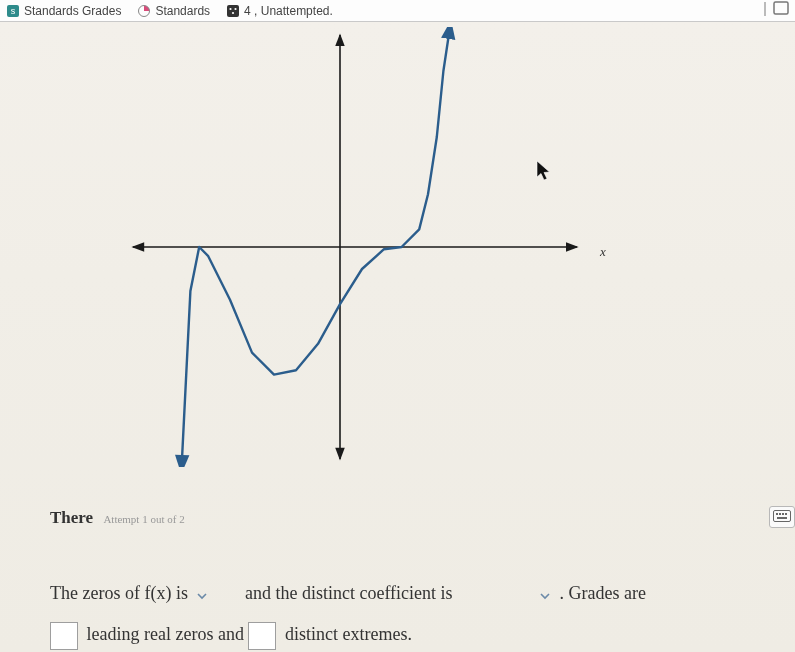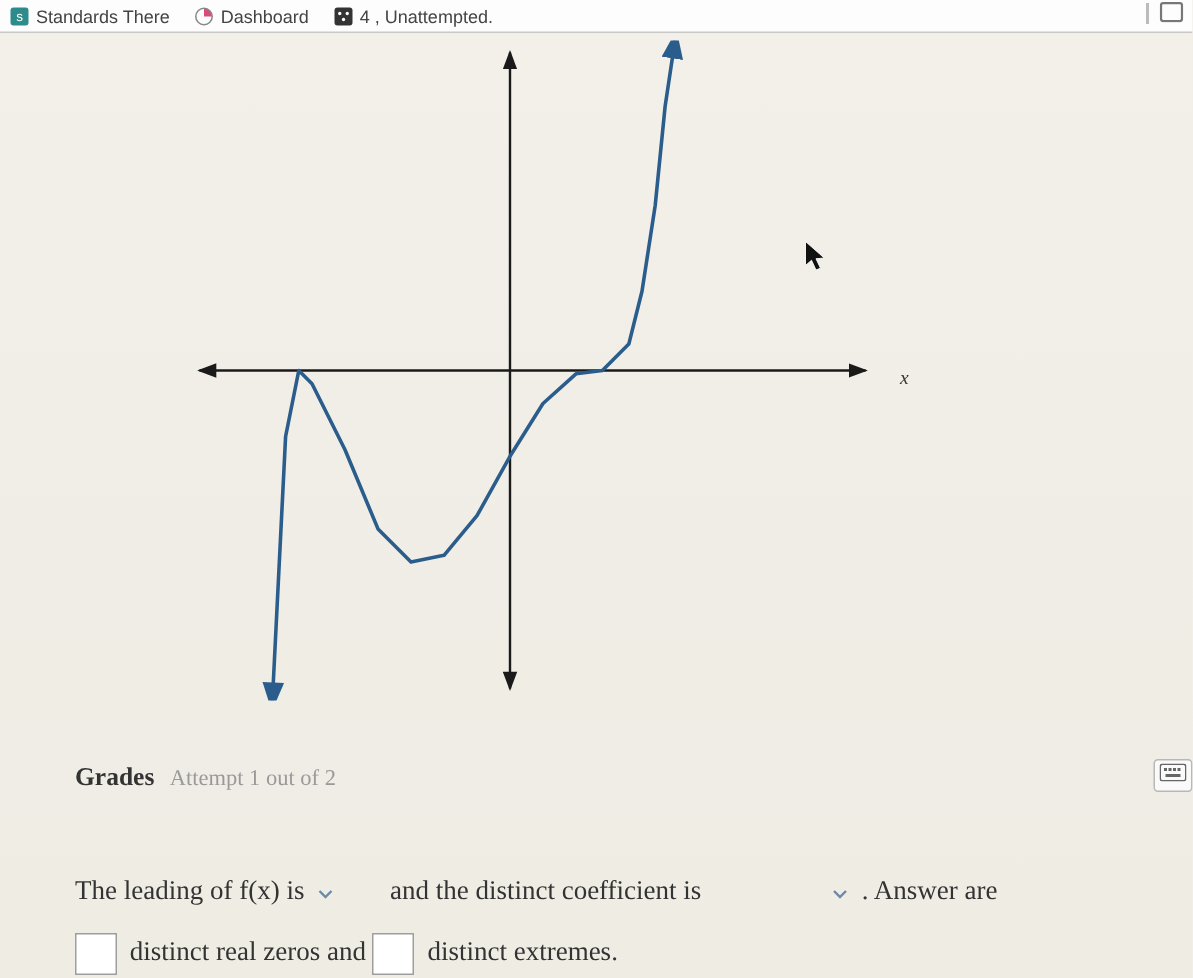--- a/index.html
+++ b/index.html
@@ -74,21 +74,21 @@
       left: 50px;
       top: 486px;
       right: 10px;
     }
     .answer-header {
       font-size: 17px;
       color: #444;
       font-family: Georgia, 'Times New Roman', serif;
     }
     .answer-header b { color: #333; font-weight: bold; }
-    .attempt { color: #999; font-size: 15px; margin-left: 6px;}
+    .attempt { color: #999; font-size: 11px; margin-left: 6px;}
     .question {
       margin-top: 46px;
       font-family: Georgia, 'Times New Roman', serif;
       font-size: 18px;
       color: #333;
       line-height: 2.2;
     }
     .dropdown {
       display: inline-block;
       min-width: 48px;
@@ -127,30 +127,30 @@
 <body>
 
 <div class="toolbar">
   <div class="tb-item">
     <span class="tb-icon">
       <svg width="14" height="14" viewBox="0 0 14 14">
           <rect x="1" y="1" width="12" height="12" rx="2" fill="#2e8b8b"></rect>
           <text x="7" y="10" font-size="9" text-anchor="middle" fill="#fff" font-family="Arial">s</text>
         </svg>
     </span>
-    <span>Standards There</span>
+    <span>Standards Grades</span>
   </div>
   <div class="tb-item">
     <span class="tb-icon">
       <svg width="14" height="14" viewBox="0 0 14 14">
           <path d="M7 1.5 A5.5 5.5 0 0 1 12.5 7 L7 7 Z" fill="#d94c7a"></path>
           <circle cx="7" cy="7" r="5.5" fill="none" stroke="#888" stroke-width="1"></circle>
         </svg>
     </span>
-    <span>Dashboard</span>
+    <span>Standards</span>
   </div>
   <div class="tb-item">
     <span class="tb-icon">
       <svg width="14" height="14" viewBox="0 0 14 14">
           <rect x="1" y="1" width="12" height="12" rx="2" fill="#333"></rect>
           <circle cx="4.5" cy="5" r="1.1" fill="#fff"></circle>
           <circle cx="9.5" cy="5" r="1.1" fill="#fff"></circle>
           <circle cx="7" cy="9" r="1.1" fill="#fff"></circle>
         </svg>
     </span>
@@ -217,45 +217,45 @@
   <div class="axis-label-x">x</div>
 
   <div class="cursor">
     <svg width="18" height="22" viewBox="0 0 18 22">
       <path d="M2 1 L2 17 L6 13.5 L9 20 L12 18.8 L9 12.5 L14.5 12 Z" fill="#111" stroke="#fff" stroke-width="0.6"></path>
     </svg>
   </div>
 
   <div class="answer-section">
     <div class="answer-header">
-      <b>Grades</b>
+      <b>There</b>
       <span class="attempt">Attempt 1 out of 2</span>
     </div>
 
     <div class="question">
-      <span>The leading of f(x) is </span>
+      <span>The zeros of f(x) is </span>
       <span class="dropdown">
         <span class="chevron">
           <svg width="12" height="10" viewBox="0 0 12 10">
               <path d="M2 3 L6 7 L10 3" fill="none" stroke="#6b8aa8" stroke-width="1.6"></path>
             </svg>
         </span>
       </span>
       <span> and the distinct coefficient is </span>
       <span class="dropdown" style="min-width:90px">
         <span class="chevron" style="margin-left:78px">
           <svg width="12" height="10" viewBox="0 0 12 10">
               <path d="M2 3 L6 7 L10 3" fill="none" stroke="#6b8aa8" stroke-width="1.6"></path>
             </svg>
         </span>
       </span>
-      <span> . Answer are</span>
+      <span> . Grades are</span>
       <br>
       <span class="numbox"></span>
-      <span> distinct real zeros and </span>
+      <span> leading real zeros and </span>
       <span class="numbox"></span>
       <span> distinct extremes.</span>
     </div>
   </div>
 
   <div class="kb-icon-box">
     <span>
       <svg width="18" height="12" viewBox="0 0 18 12">
         <rect x="0.5" y="0.5" width="17" height="11" rx="1.5" fill="none" stroke="#666"></rect>
         <rect x="3" y="3" width="2" height="2" fill="#666"></rect>

